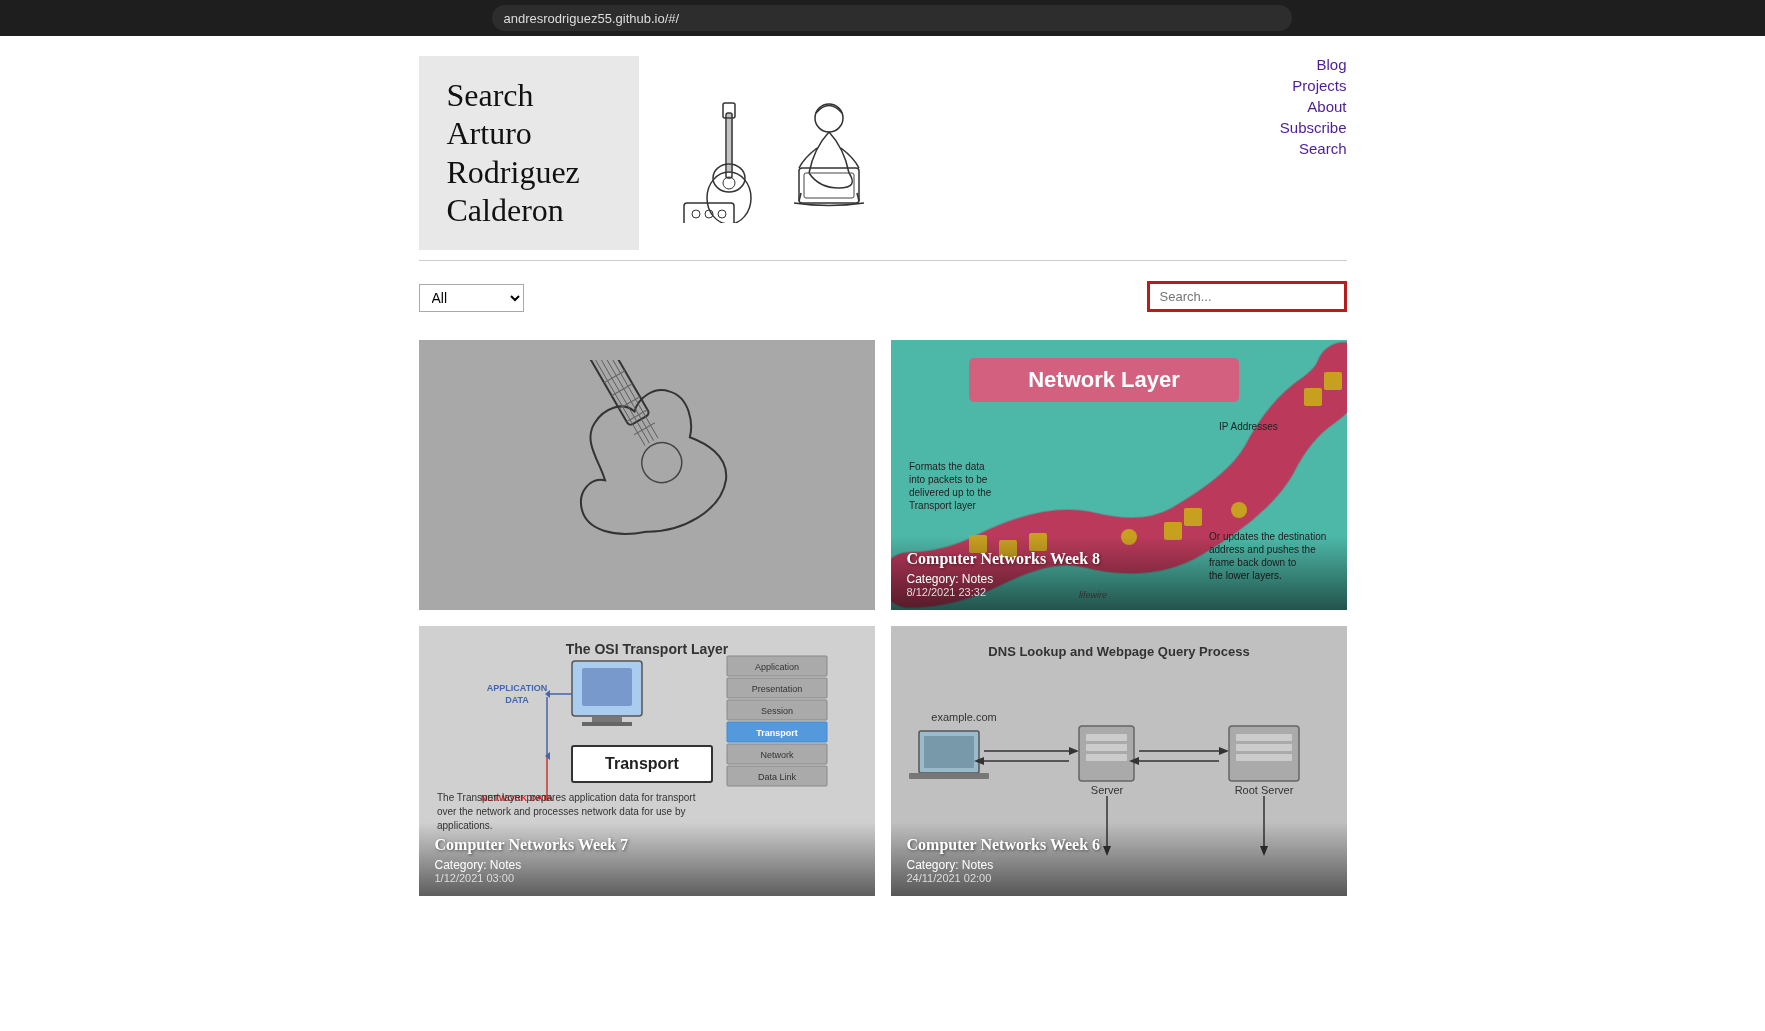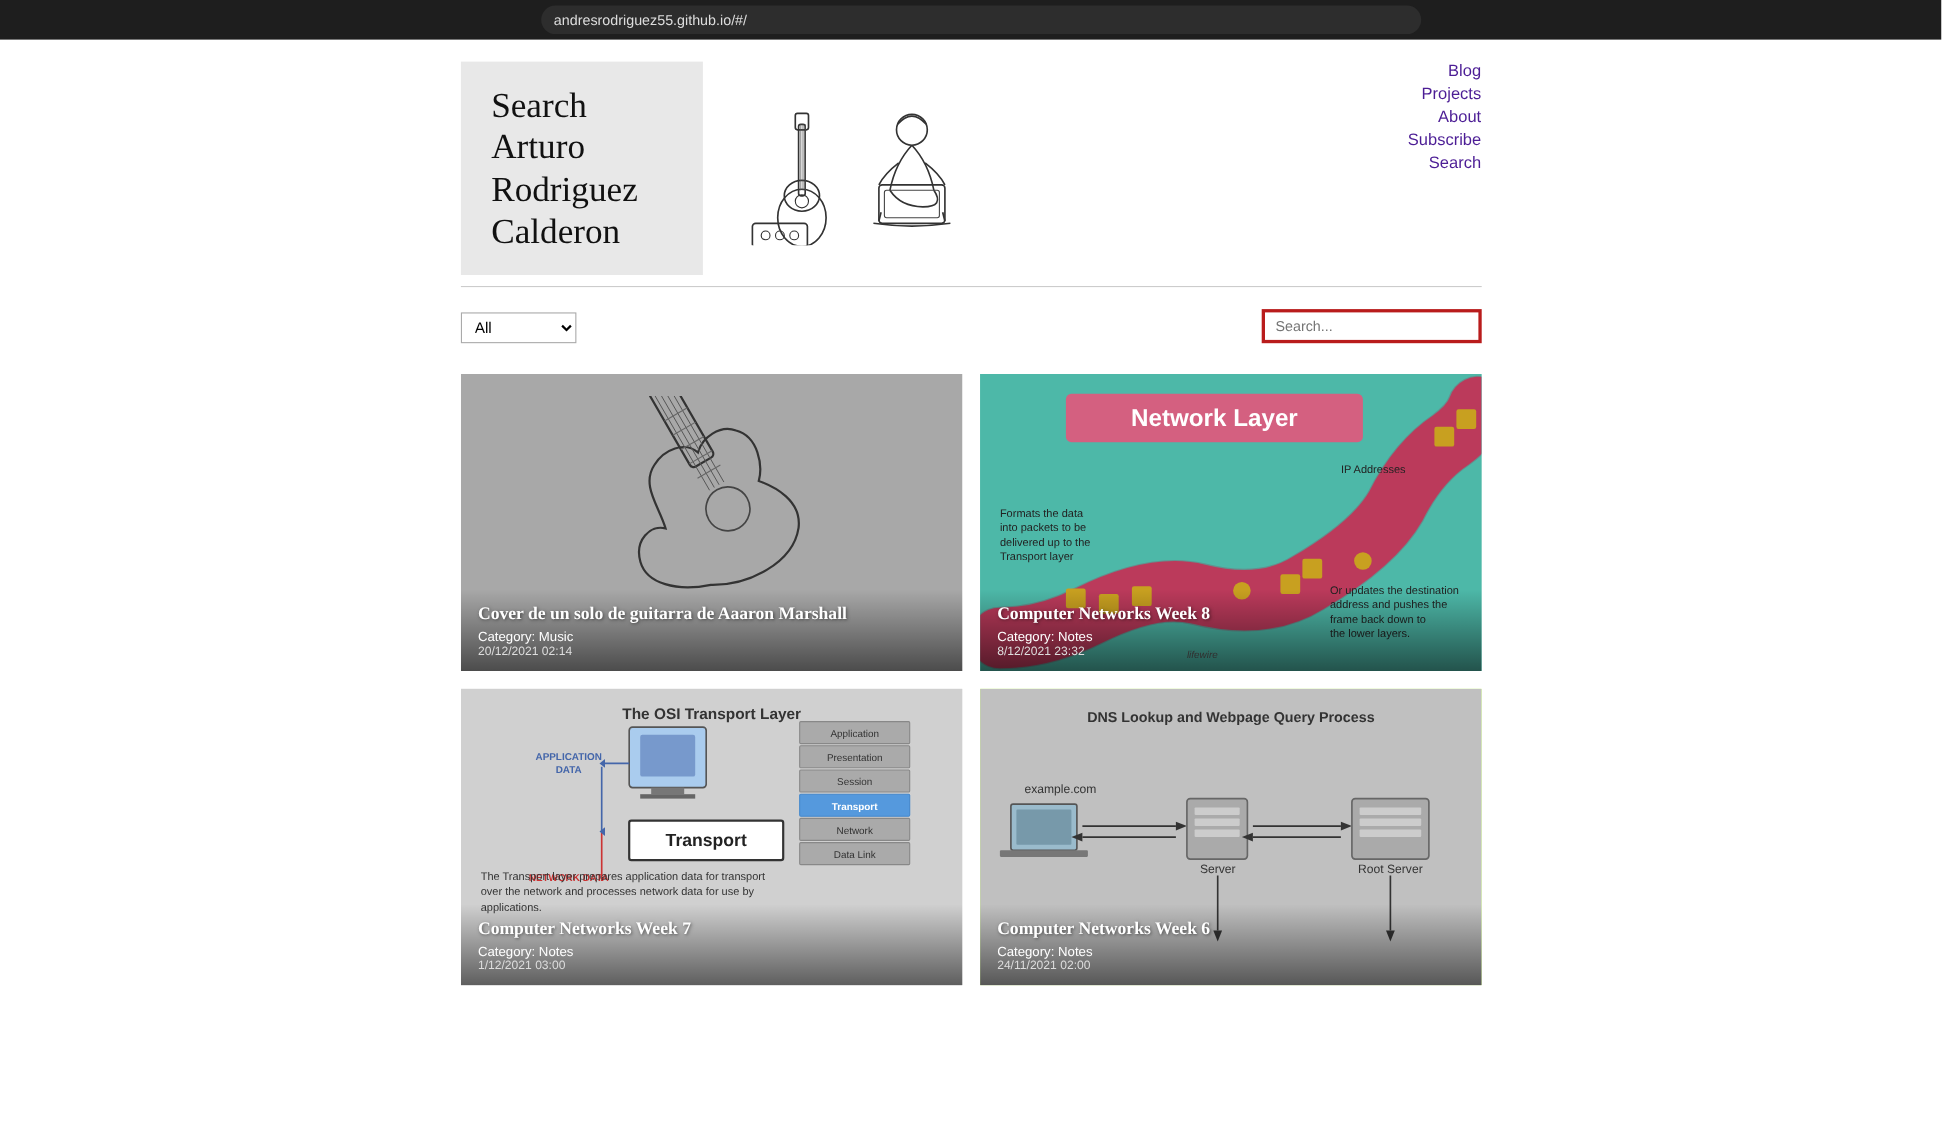--- a/index.html
+++ b/index.html
@@ -311,25 +311,20 @@
             <line x1="152" y1="-45" x2="152" y2="65" stroke="#555" stroke-width="0.8"></line>
             <line x1="157" y1="-45" x2="157" y2="65" stroke="#555" stroke-width="0.8"></line>
 
             <line x1="138" y1="-10" x2="162" y2="-10" stroke="#666" stroke-width="1"></line>
             <line x1="138" y1="5" x2="162" y2="5" stroke="#666" stroke-width="1"></line>
             <line x1="138" y1="20" x2="162" y2="20" stroke="#666" stroke-width="1"></line>
             <line x1="138" y1="35" x2="162" y2="35" stroke="#666" stroke-width="1"></line>
             <line x1="138" y1="50" x2="162" y2="50" stroke="#666" stroke-width="1"></line>
           </g>
         </svg>
-      </div>
-      <div class="blog-card-overlay">
-        <div class="blog-card-title">Cover de un solo de guitarra de Aaaron Marshall</div>
-        <div class="blog-card-category">Category: Music</div>
-        <div class="blog-card-date">20/12/2021 02:14</div>
       </div>
     </div>
 
     <div class="blog-card">
       <div class="card-network-bg">
         
         <svg width="100%" height="270" viewBox="0 0 460 270" preserveAspectRatio="xMidYMid slice">
 
           <rect width="460" height="270" fill="#4db8a8"></rect>
 

